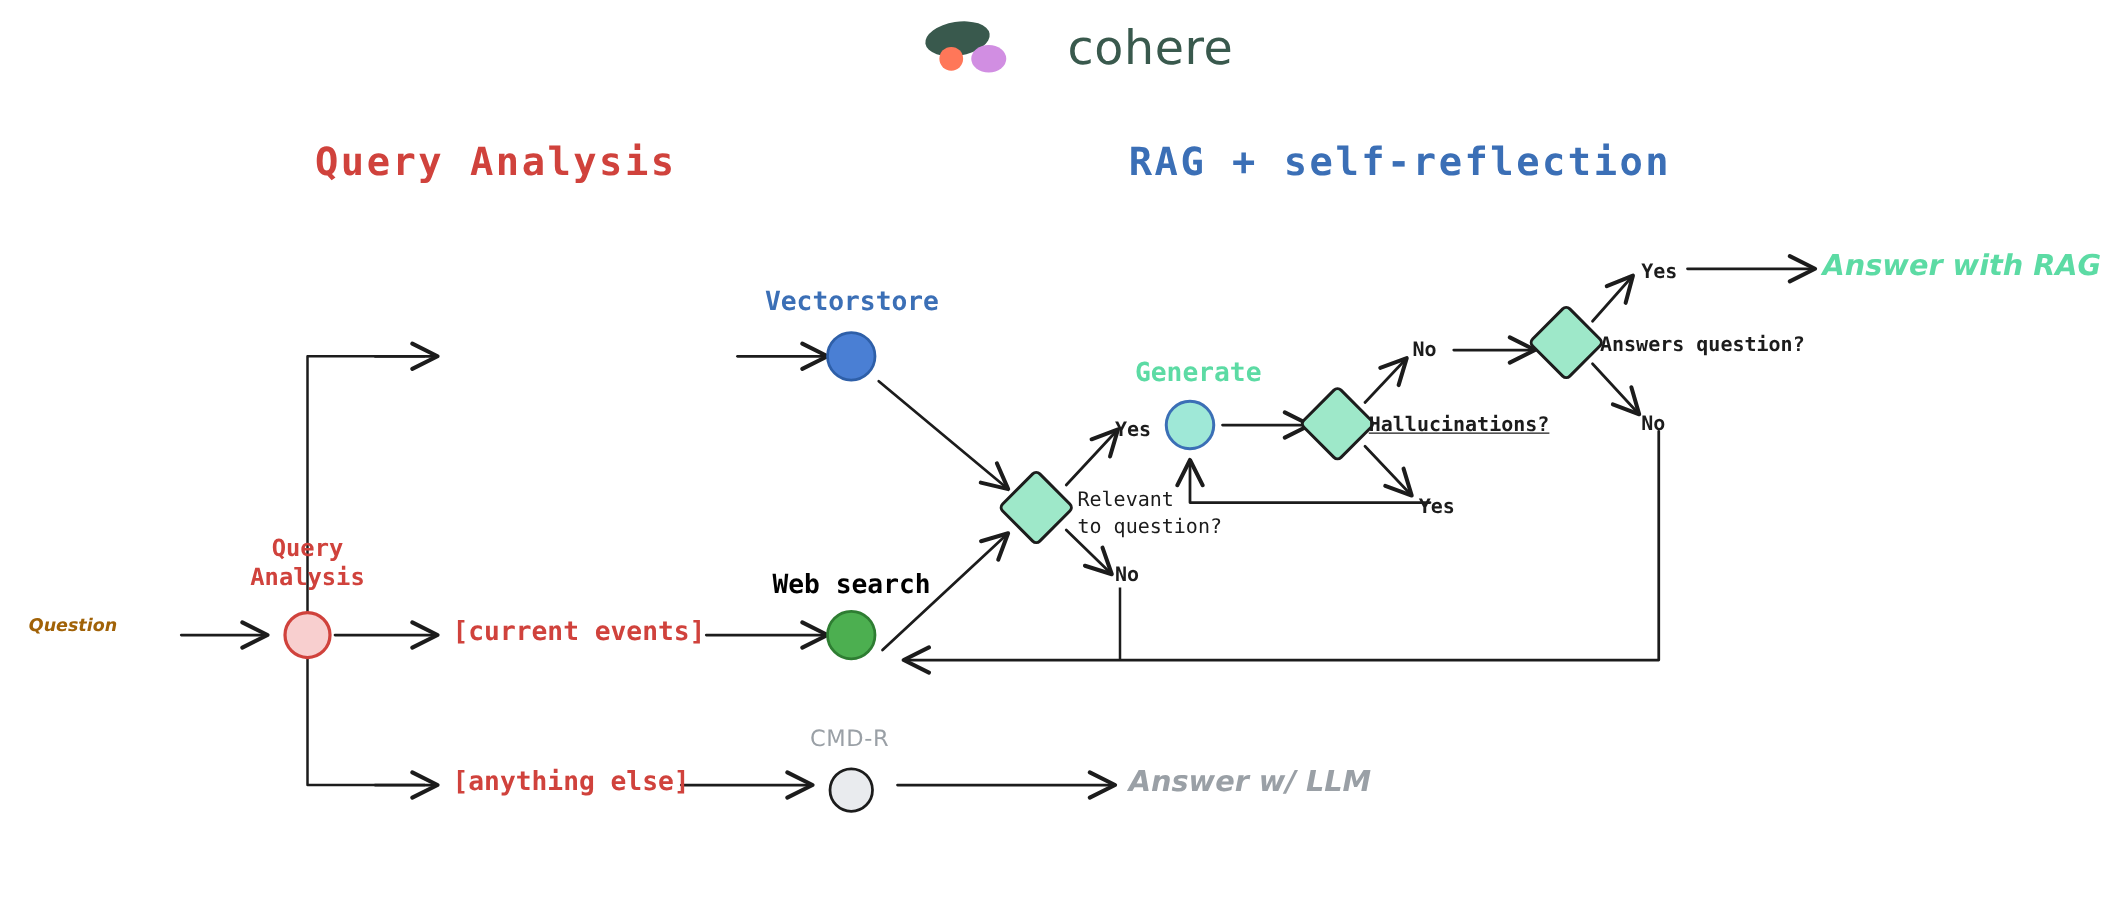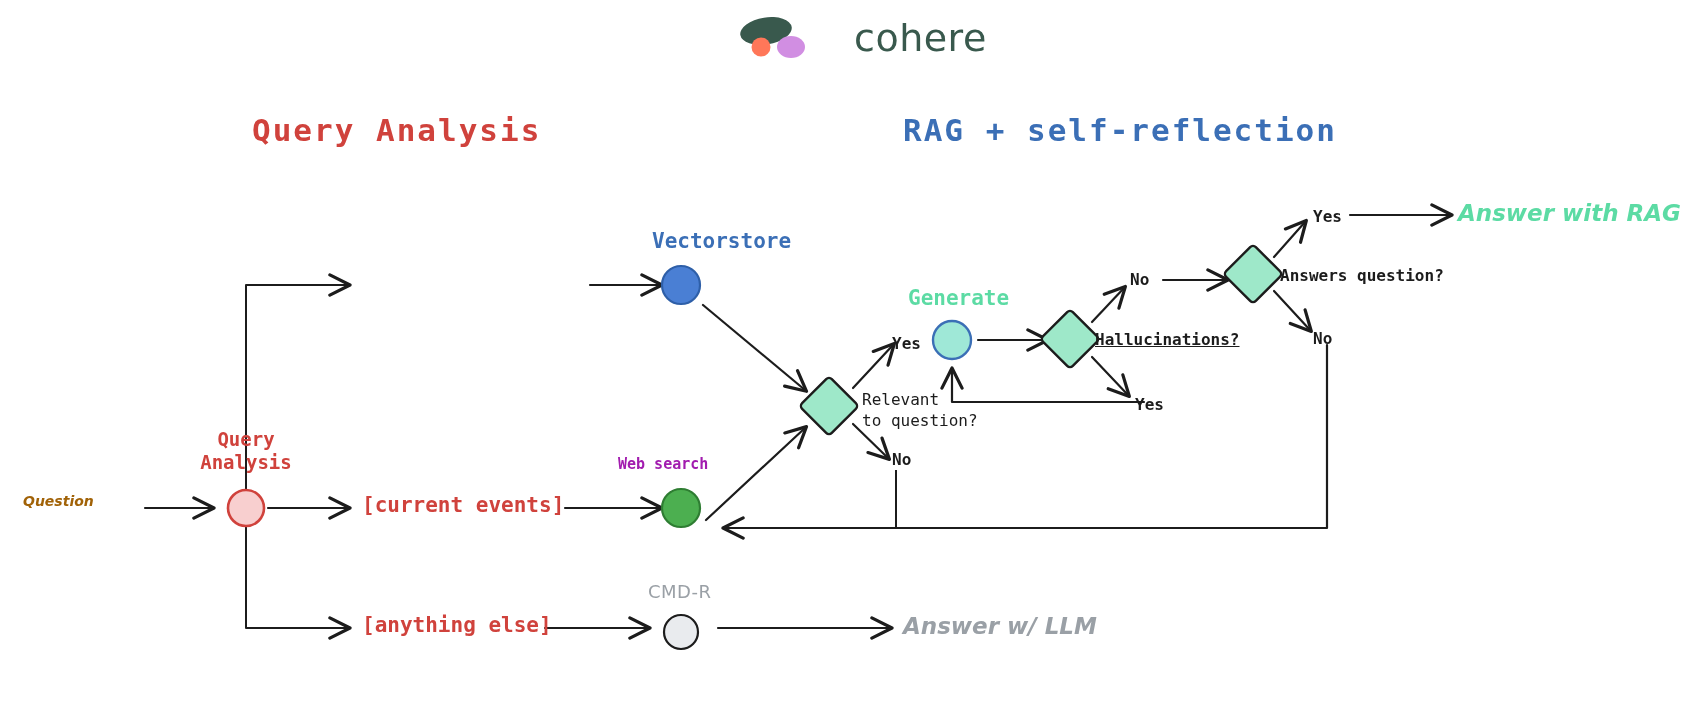--- a/index.html
+++ b/index.html
@@ -135,22 +135,22 @@
 
   <div class="hand" style="position:absolute; left:23px; top:493px; font-size:14px; font-weight:700; color:#a16207;">Question</div>
 
   <div style="position:absolute; left:186px; top:428px; width:120px; text-align:center; line-height:1.22;">
     <div class="mono" style="font-size:19px; font-weight:700; color:#d0423c;">Query Analysis</div>
   </div>
 
   <div class="mono" style="position:absolute; left:362px; top:493px; font-size:21px; font-weight:700; color:#d0423c;">[current events]</div>
   <div class="mono" style="position:absolute; left:362px; top:613px; font-size:21px; font-weight:700; color:#d0423c;">[anything else]</div>
 
-  <div class="mono" style="position:absolute; left:612px; top:229px; font-size:21px; font-weight:700; color:#3b6fb6;margin-left:40px;">Vectorstore</div>
-  <div class="mono" style="position:absolute; left:618px; top:455px; font-size:15px; font-weight:700; color:#a21caf;">Web search</div>
+  <div class="mono" style="position:absolute; left:612px; top:229px; font-size:21px; font-weight:700; color:#3b6fb6;">Vectorstore</div>
+  <div class="mono" style="position:absolute; left:618px; top:455px; font-size:21px; font-weight:700; color:#000000;">Web search</div>
   <div style="position:absolute; left:648px; top:581px; font-family:'DejaVu Sans', sans-serif; font-size:18px; color:#9aa0a6; letter-spacing:0.5px;">CMD-R</div>
   <div class="mono" style="position:absolute; left:908px; top:286px; font-size:21px; font-weight:700; color:#5cdba4;">Generate</div>
 
   <div class="mono" style="position:absolute; left:862px; top:390px; font-size:16px; font-weight:400; color:#1c1c1c; line-height:1.3;">
     <div>Relevant</div>
     <div>to question?</div>
   </div>
   <div class="mono" style="position:absolute; left:1095px; top:330px; font-size:16px; font-weight:700; color:#1c1c1c;text-decoration:underline;">Hallucinations?</div>
   <div class="mono" style="position:absolute; left:1280px; top:266px; font-size:16px; font-weight:700; color:#1c1c1c;">Answers question?</div>
 

